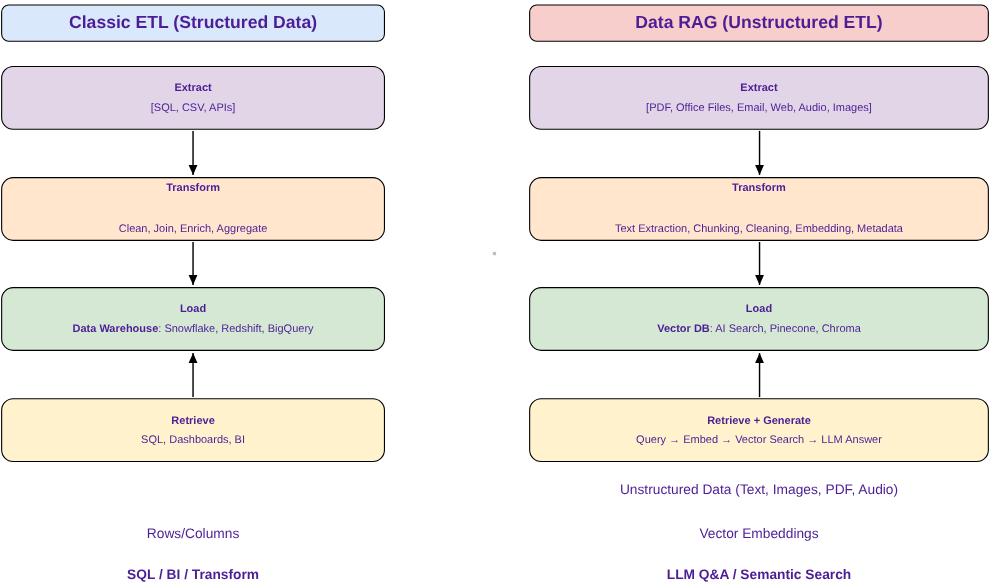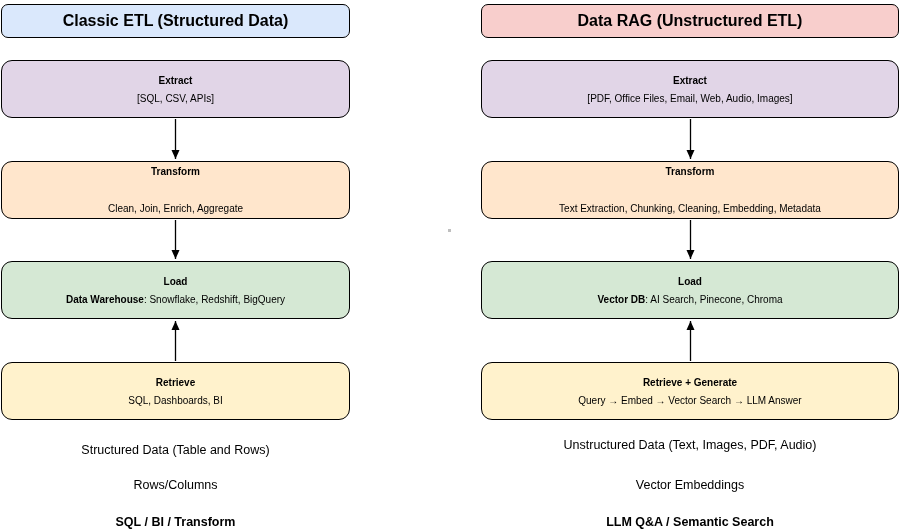--- a/index.html
+++ b/index.html
@@ -1,18 +1,18 @@
 <!DOCTYPE html>
 <html><head>
 <meta charset="utf-8">
 <style>
   html,body{margin:0;padding:0;background:#fff;}
   .canvas{
     position:relative;width:901px;height:532px;background:#ffffff;
-    font-family:"Liberation Sans","DejaVu Sans",sans-serif;color:#000000;overflow:hidden;
+    font-family:"Liberation Sans","DejaVu Sans",sans-serif;color:#4c1d95;overflow:hidden;
   }
   .column{position:absolute;top:0;bottom:0;}
   .col-left{left:1px;width:349px;}
   .col-right{left:481px;width:418px;}
 
   .colheader{
     position:absolute;left:0;right:0;top:4px;height:34px;box-sizing:border-box;
     border:1px solid #000;border-radius:7px;
     display:flex;align-items:center;justify-content:center;
     font-weight:bold;font-size:16px;
@@ -87,21 +87,20 @@
     <div class="step row-load bg-green">
       <div class="step-title">Load</div>
       <div class="step-detail"><b>Data Warehouse</b><span>: Snowflake, Redshift, BigQuery</span></div>
     </div>
 
     <div class="step row-retrieve bg-yellow">
       <div class="step-title">Retrieve</div>
       <div class="step-detail"><b></b><span>SQL, Dashboards, BI</span></div>
     </div>
 
-    <div class="fn fn-1">Structured Data (Table and Rows)</div>
     <div class="fn fn-2">Rows/Columns</div>
     <div class="fn fn-3">SQL / BI / Transform</div>
   </section>
 
   <section class="column col-right">
     <header class="colheader hdr-pink">
       <span>Data RAG (Unstructured ETL)</span>
     </header>
 
     <div class="step row-extract bg-purple">

